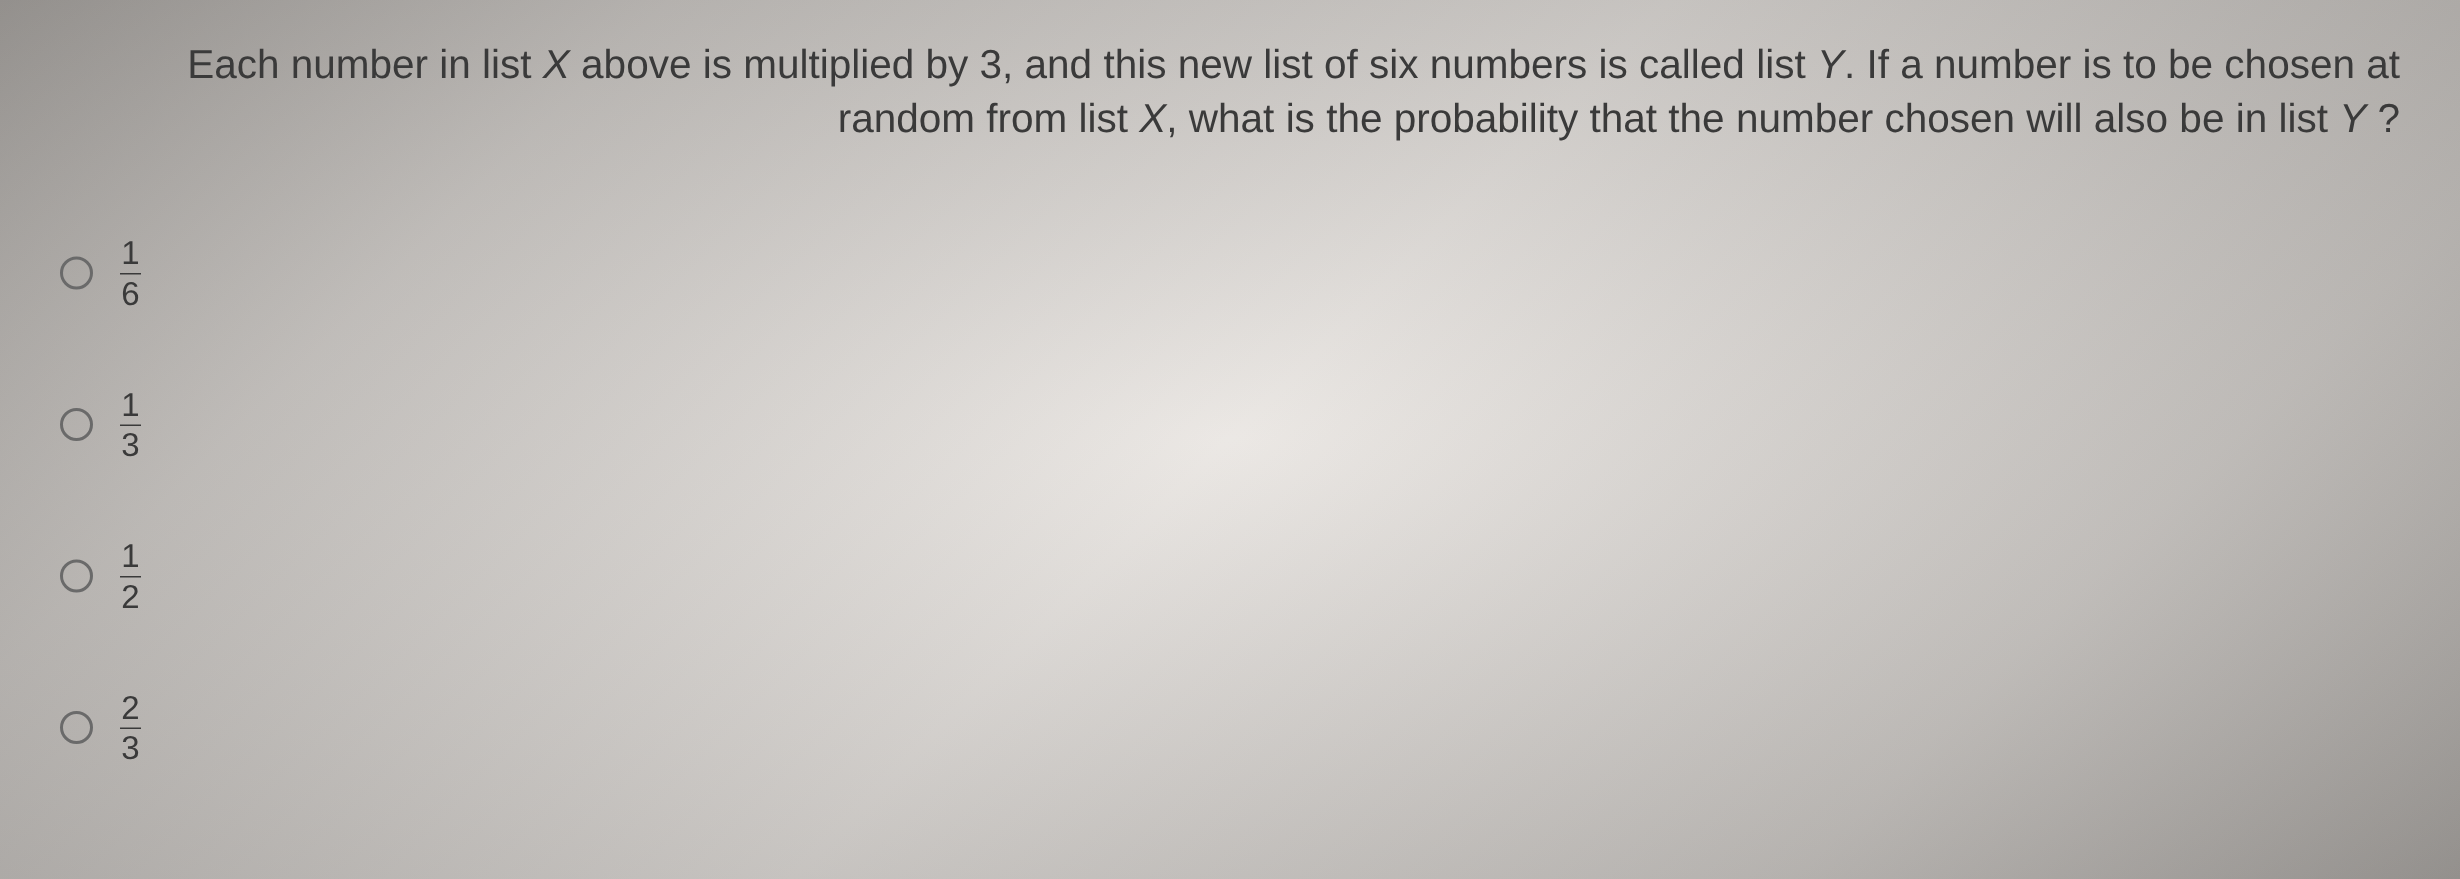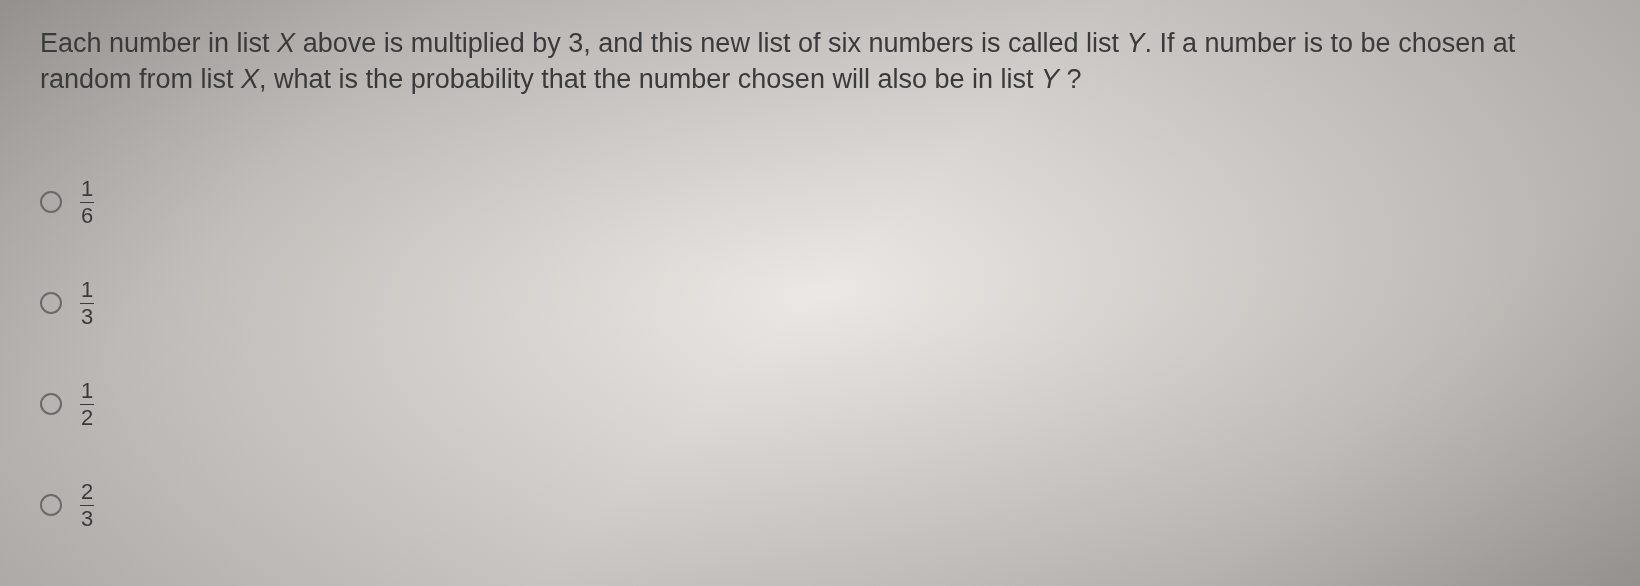--- a/index.html
+++ b/index.html
@@ -23,23 +23,24 @@
       left: 0;
       right: 0;
       bottom: 0;
       background: radial-gradient(ellipse at center, rgba(255,255,255,0.15) 0%, rgba(0,0,0,0.2) 100%);
       pointer-events: none;
     }
     .question-text {
       font-size: 27px;
       line-height: 1.35;
       color: #3a3a3a;
-      margin-bottom: 80px;
+      margin-bottom: 60px;
       position: relative;
       z-index: 1;
+      text-align: right;
     }
     .italic {
       font-style: italic;
     }
     .options {
       display: flex;
       flex-direction: column;
       gap: 52px;
       position: relative;
       z-index: 1;

